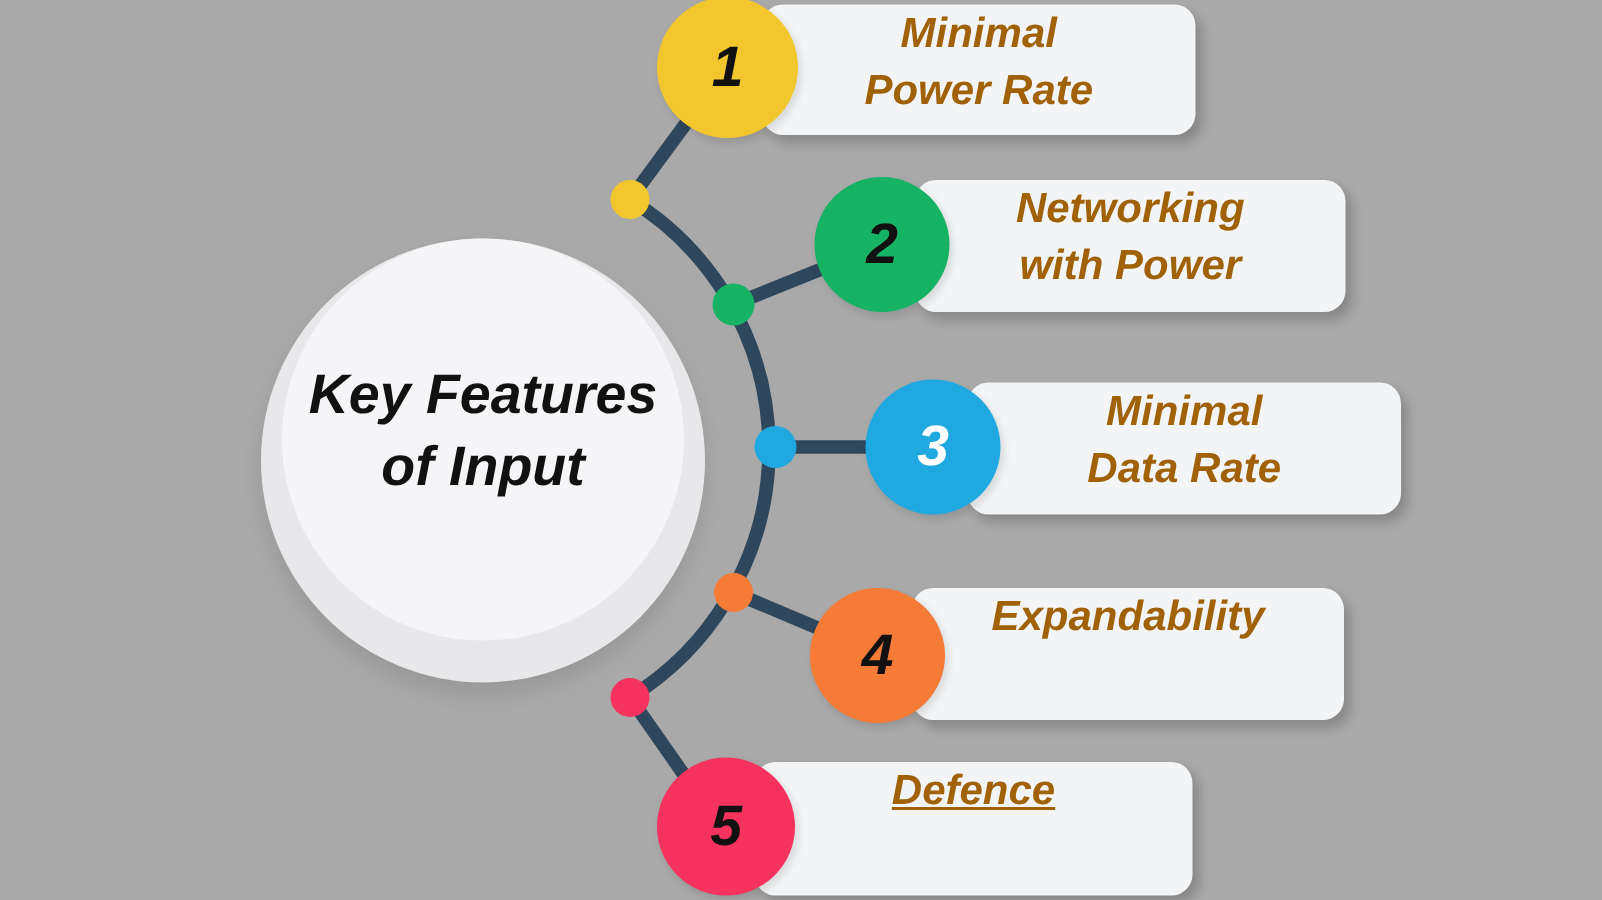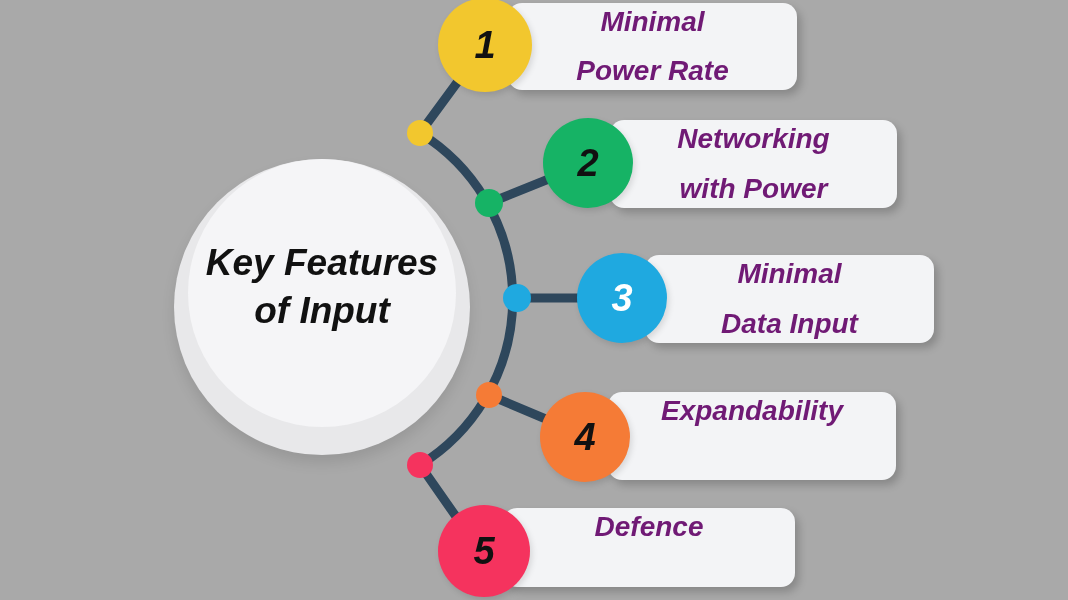--- a/index.html
+++ b/index.html
@@ -27,29 +27,29 @@
     font-weight:bold;font-style:italic;
     font-size:37px;line-height:48px;
     color:#111;
     transform:translateY(-6px);
   }
   
   .card{
     position:absolute;z-index:3;
     border-radius:14px;
     box-shadow:4px 5px 8px rgba(0,0,0,0.20);
-    display:flex;flex-direction:column;align-items:center;justify-content:space-between;
+    display:flex;flex-direction:column;align-items:center;justify-content:flex-start;
     font-weight:bold;font-style:italic;font-size:28px;line-height:38px;
-    color:#701a75;text-align:center;
+    color:#a16207;text-align:center;
   }
   .card1{left:508px;top:3px;width:289px;height:87px;}
   .card2{left:610px;top:120px;width:287px;height:88px;}
   .card3{left:645px;top:255px;width:289px;height:88px;}
   .card4{left:608px;top:392px;width:288px;height:88px;}
-  .card5{left:503px;top:508px;width:292px;height:79px;}
+  .card5{left:503px;top:508px;width:292px;height:89px;text-decoration:underline;}
   
   .node{
     position:absolute;z-index:4;border-radius:50%;
     display:flex;align-items:center;justify-content:center;
     font-weight:bold;font-style:italic;font-size:38px;
     box-shadow:2px 3px 6px rgba(0,0,0,0.12);
   }
   .node1{left:438px;top:-2px;width:94px;height:94px;}
   .node2{left:543px;top:118px;width:90px;height:90px;}
   .node3{left:577px;top:253px;width:90px;height:90px;}
@@ -87,21 +87,21 @@
   <div class="card card1" style="background-color: rgb(243, 244, 246);">
     <div>Minimal</div>
     <div>Power Rate</div>
   </div>
   <div class="card card2" style="background-color: rgb(243, 244, 246);">
     <div>Networking</div>
     <div>with Power</div>
   </div>
   <div class="card card3" style="background-color: rgb(243, 244, 246);">
     <div>Minimal</div>
-    <div>Data Input</div>
+    <div>Data Rate</div>
   </div>
   <div class="card card4" style="background-color: rgb(243, 244, 246);">
     <div>Expandability</div>
     <div></div>
   </div>
   <div class="card card5" style="background-color: rgb(243, 244, 246);">
     <div>Defence</div>
     <div></div>
   </div>
 

